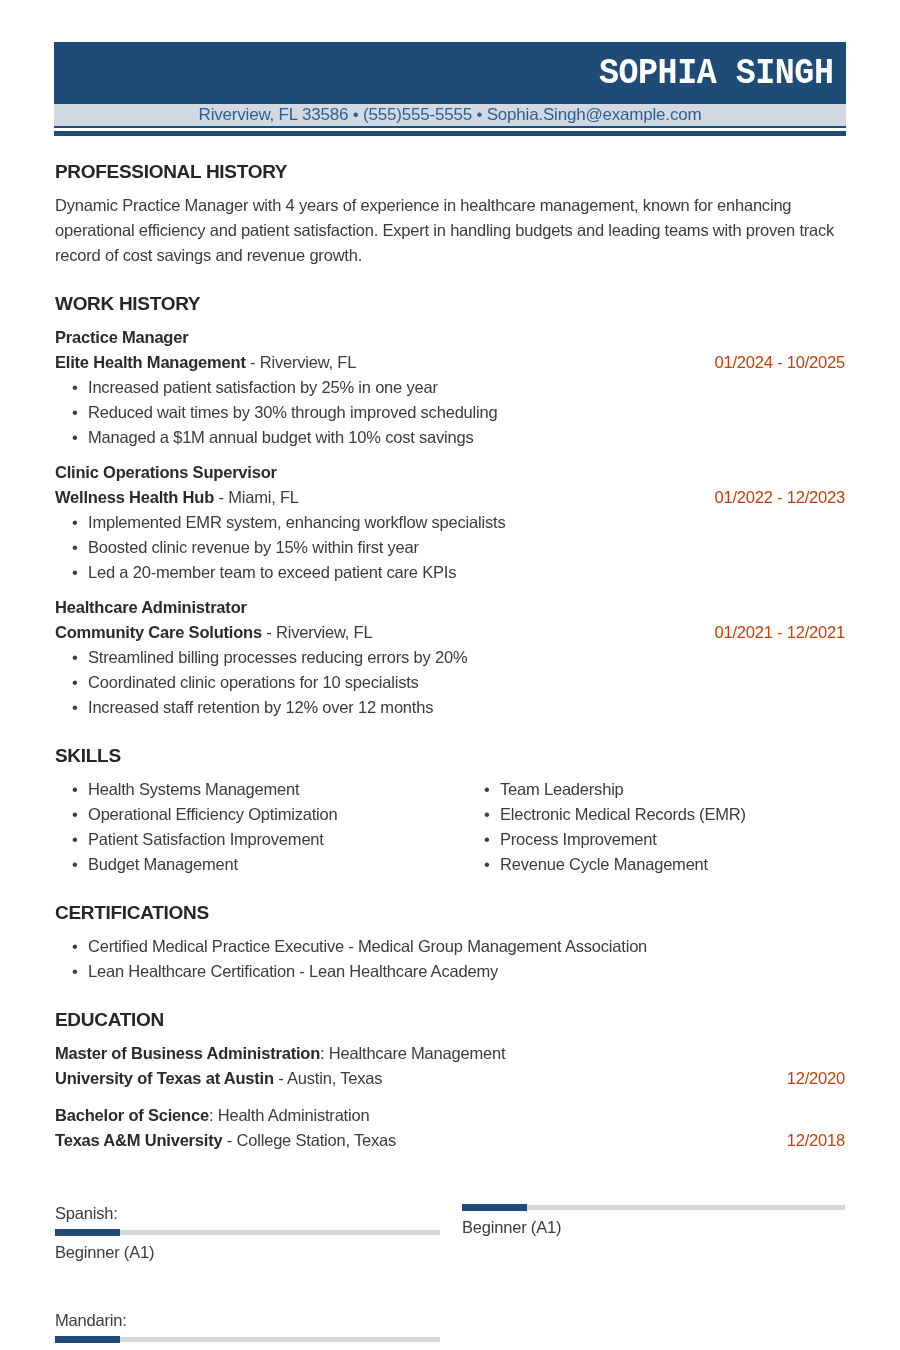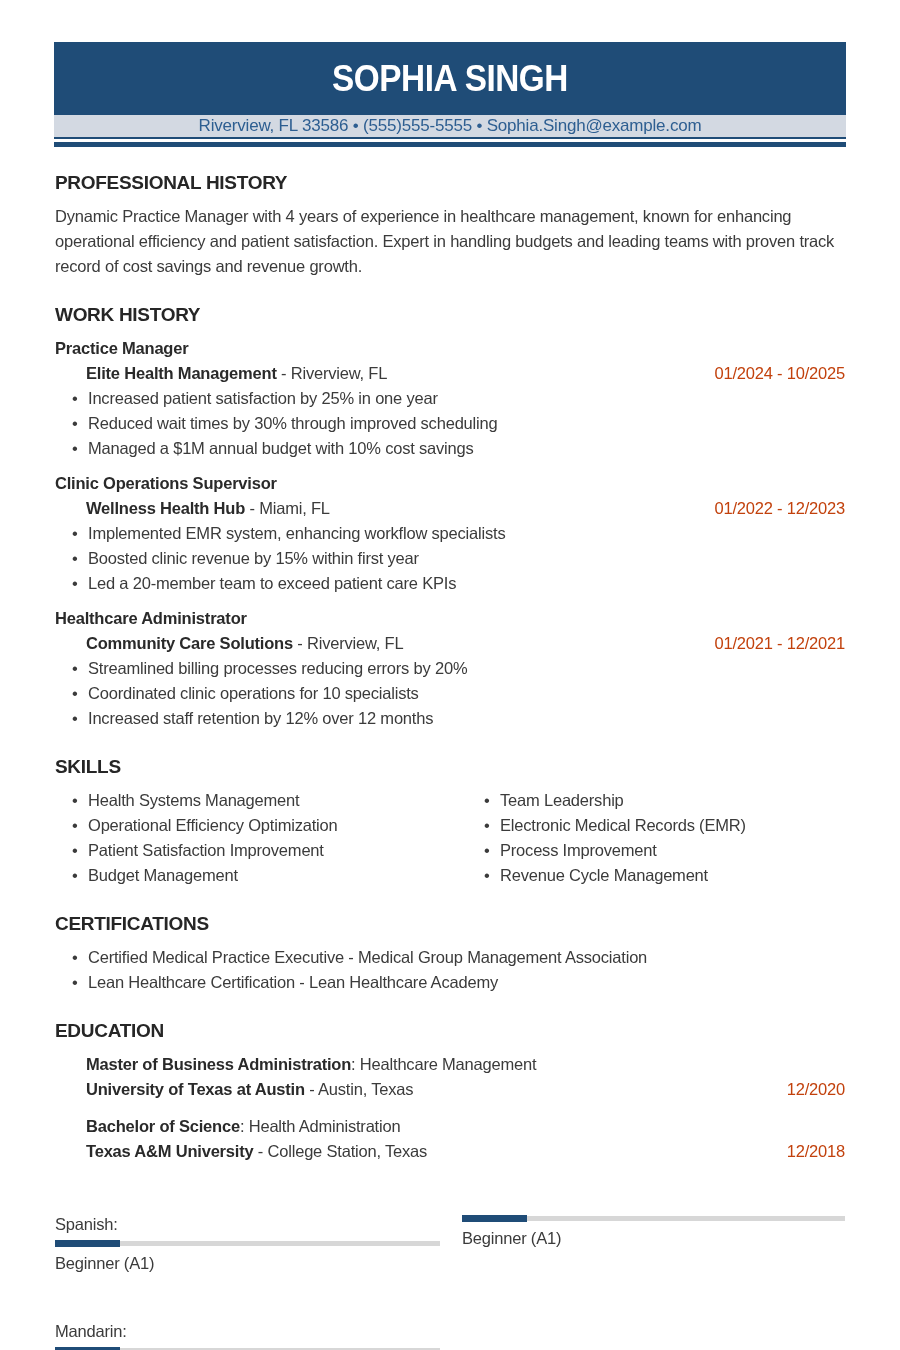--- a/index.html
+++ b/index.html
@@ -7,22 +7,22 @@
   body {
     width: 900px; height: 1350px; overflow: hidden;
     font-family: "Liberation Sans", sans-serif;
     color: #3b3b3b; font-size: 16.5px; letter-spacing: -0.2px;
   }
   .page { padding-top: 42px; }
 
   
   .banner-wrap { margin: 0 54px; }
   .banner {
-    background: #1f4c77; height: 73px;
-    display: flex; align-items: center; justify-content: center;
+    background: #1f4c77; height: 62px;
+    display: flex; align-items: center; justify-content: flex-end; font-family: Liberation Mono, monospace;
   }
   .banner h1 {
     color: #ffffff; font-size: 37px; font-weight: bold;
     letter-spacing: -0.5px; transform: scaleX(0.9); white-space: nowrap;
   }
   .contact-band {
     background: #d3d9e2; height: 24px;
     display: flex; align-items: center; justify-content: center;
     border-bottom: 2px solid #1f4c77;
   }
@@ -36,21 +36,21 @@
   h2.section {
     font-size: 19px; font-weight: bold; color: #262626;
     letter-spacing: -0.3px; line-height: 22px;
     margin-top: 25px; margin-bottom: 10px;
   }
   p.summary-text { line-height: 25px; max-width: 792px; }
 
   .job { margin-bottom: 10px; }
   .job-title { font-weight: bold; color: #2a2a2a; line-height: 25px; }
   .row-split { display: flex; justify-content: space-between; line-height: 25px; }
-  .bold-name { font-weight: bold; color: #2a2a2a; margin-left: 31px; }
+  .bold-name { font-weight: bold; color: #2a2a2a; }
   .dates { color: #c2410c; white-space: nowrap; }
 
   ul.dots { list-style: none; }
   ul.dots li { position: relative; padding-left: 33px; line-height: 25px; }
   ul.dots li::before {
     content: "•"; position: absolute; left: 17px; top: 0;
     color: #3b3b3b;
   }
 
   .skills-grid { display: grid; grid-template-columns: 412px auto; }

